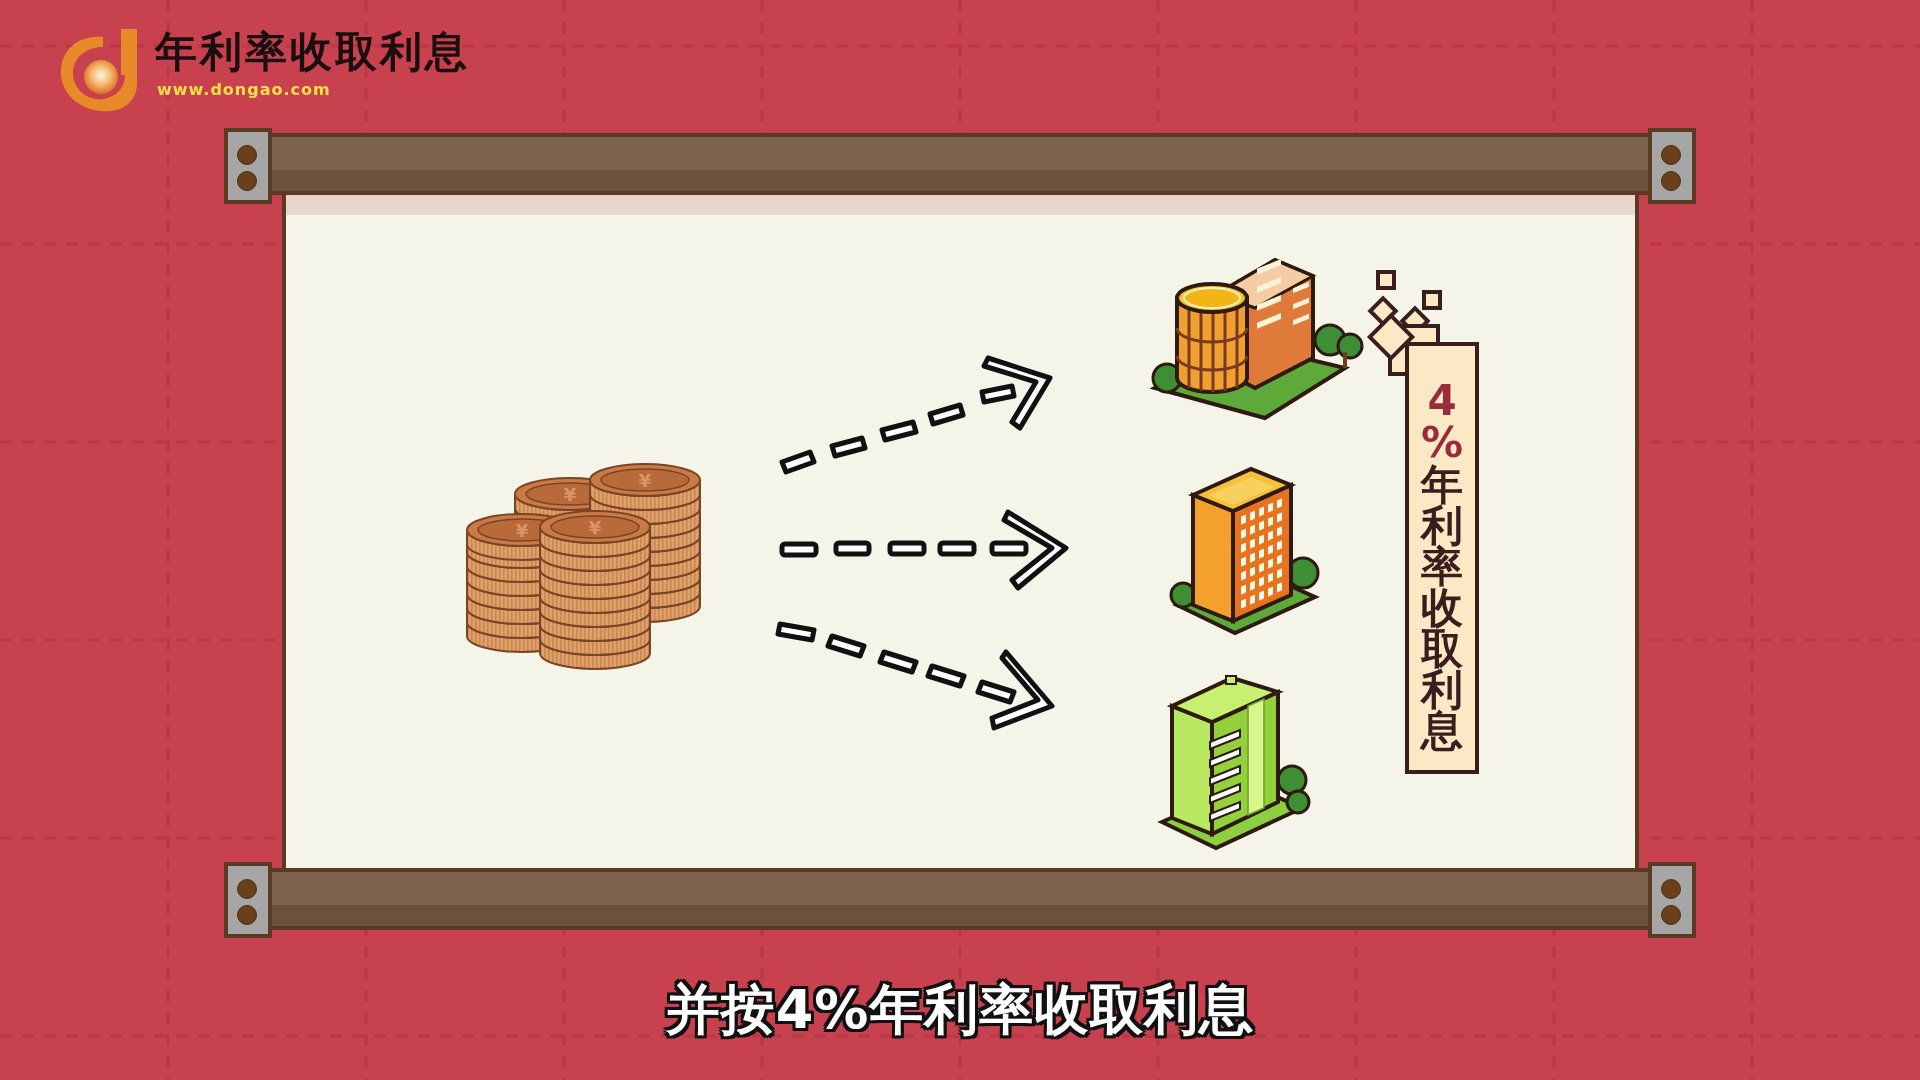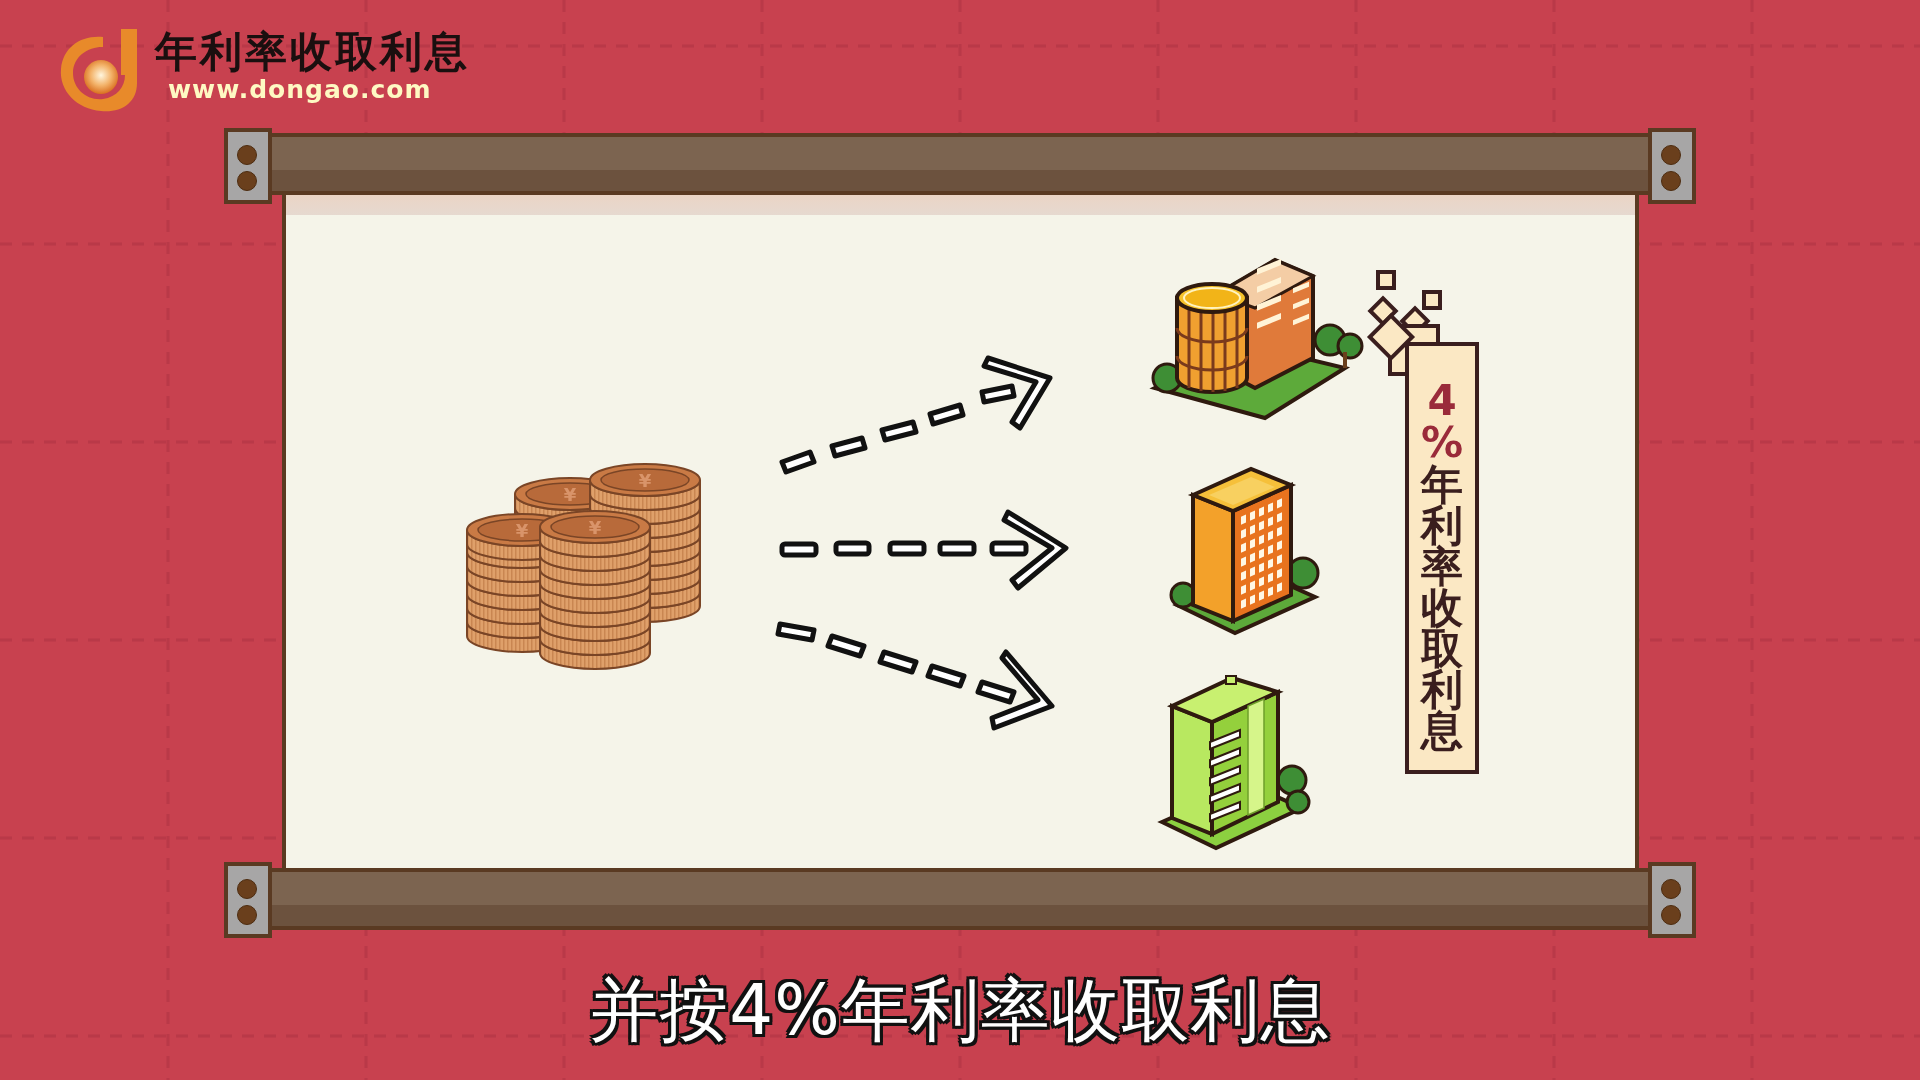--- a/index.html
+++ b/index.html
@@ -11,21 +11,21 @@
   .grid { position:absolute; inset:0; pointer-events:none; }
   .abs { position:absolute; }
 
   
   .logo-icon { left:55px; top:25px; width:88px; height:88px; }
   .logo-title {
     left:155px; top:28px; font-size:42px; font-weight:bold; color:#1a0f0f;
     letter-spacing:3px; line-height:48px; white-space:nowrap;
   }
   .logo-url {
-    left:168px; top:76px; font-size:25px; font-weight:bold; color:#fef9c3;
+    left:157px; top:76px; font-size:16px; font-weight:bold; color:#fde047;
     letter-spacing:1px; line-height:28px; white-space:nowrap;
   }
 
   
   .bar {
     position:absolute; left:266px; width:1386px; height:62px;
     background:linear-gradient(#7C6450 0%, #7C6450 62%, #6C523E 62%, #6C523E 100%);
     border-top:4px solid #5A3A22; border-bottom:4px solid #5A3A22;
     box-sizing:border-box;
   }
@@ -64,21 +64,21 @@
     text-align:center;
   }
   .banner .ch {
     color:#3A1E1E; font-weight:bold; font-size:42px; line-height:41px;
     text-align:center;
   }
 
   
   .caption {
     position:absolute; left:0; width:1920px; top:972px; text-align:center;
-    font-size:69px; line-height:76px; color:#FFFFFF; font-weight:normal;
+    font-size:54px; line-height:76px; color:#FFFFFF; font-weight:bold;
     letter-spacing:1px;
     text-shadow:
       -3px -3px 0 #111, 3px -3px 0 #111, -3px 3px 0 #111, 3px 3px 0 #111,
       0 -3px 0 #111, 0 3px 0 #111, -3px 0 0 #111, 3px 0 0 #111;
   }
 </style>
 </head>
 <body>
 
 <svg class="grid" width="1920" height="1080" viewBox="0 0 1920 1080">

